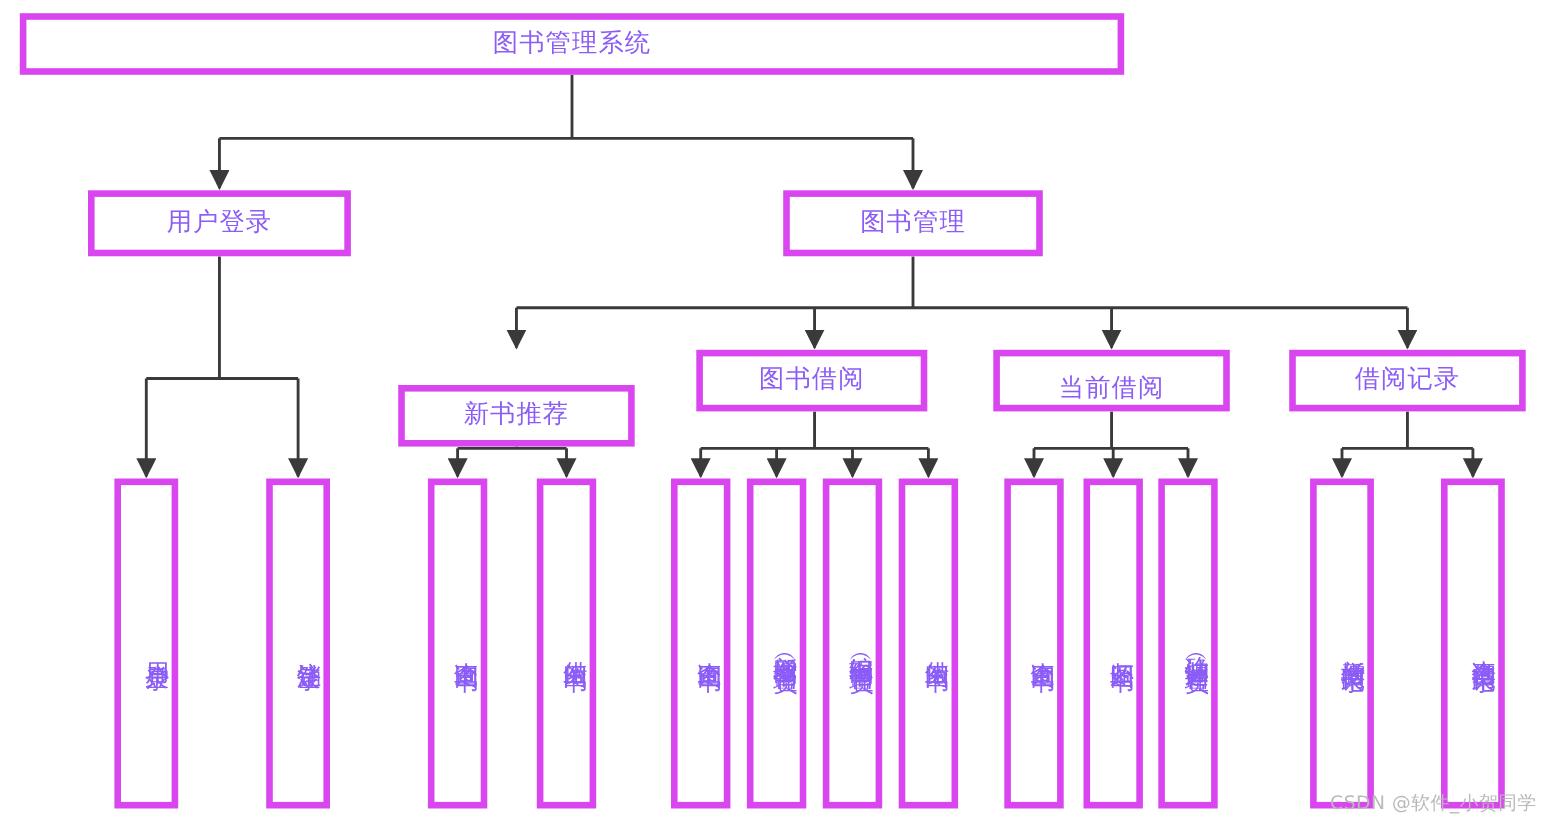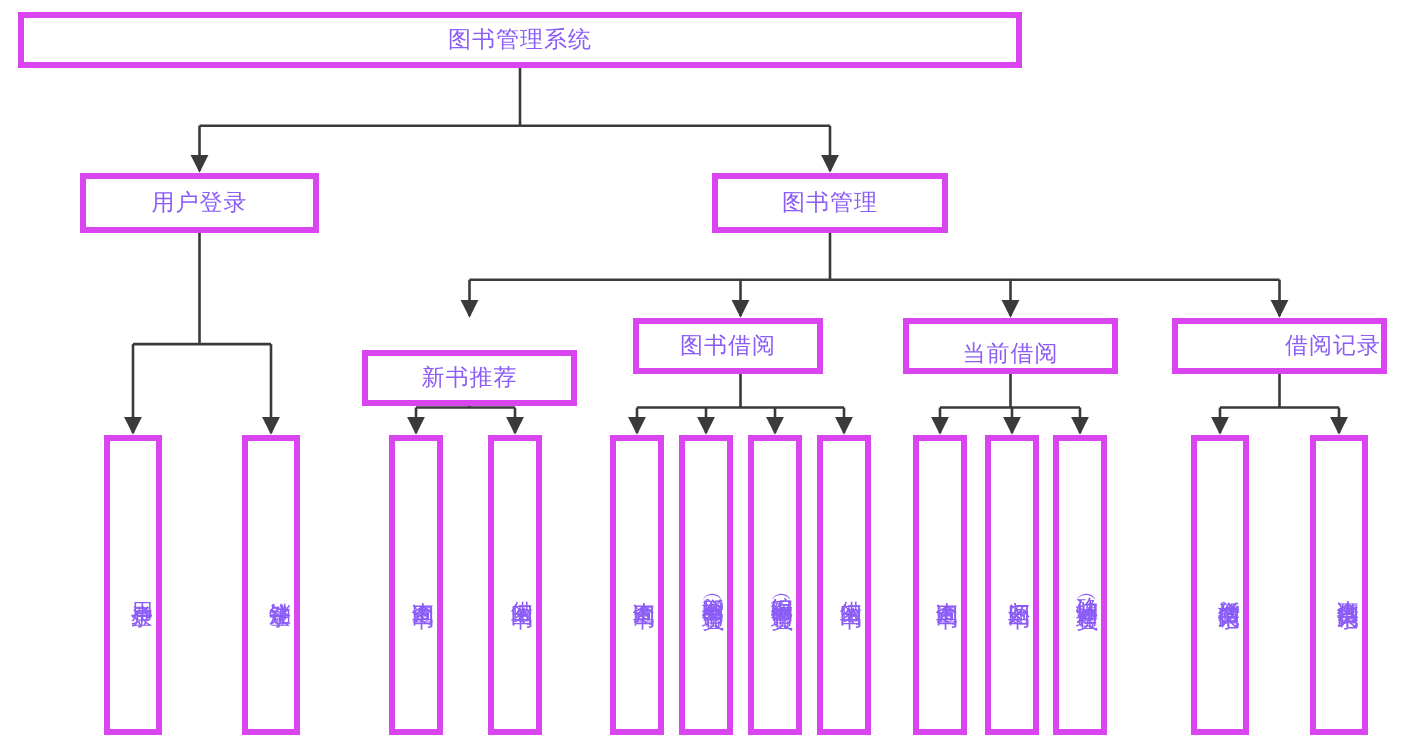--- a/index.html
+++ b/index.html
@@ -124,27 +124,27 @@
       </div>
       <div class="node horiz" style="left: 80px; top: 173px; width: 239px; height: 60px;">
         <span class="node-label">用户登录</span>
       </div>
       <div class="node horiz" style="left: 712px; top: 173px; width: 236px; height: 60px;">
         <span class="node-label">图书管理</span>
       </div>
       <div class="node horiz" style="left: 362px; top: 318px; width: 215px; height: 56px; margin-top: 32px;">
         <span class="node-label">新书推荐</span>
       </div>
-      <div class="node horiz" style="left: 633px; top: 318px; width: 190px; height: 56px;">
+      <div class="node horiz" style="left: 633px; top: 318px; width: 210px; height: 56px;">
         <span class="node-label">图书借阅</span>
       </div>
       <div class="node horiz" style="left: 903px; top: 318px; width: 215px; height: 56px; align-items: flex-end;">
         <span class="node-label">当前借阅</span>
       </div>
-      <div class="node horiz" style="left: 1172px; top: 318px; width: 215px; height: 56px; justify-content: flex-end;">
+      <div class="node horiz" style="left: 1172px; top: 318px; width: 215px; height: 56px;">
         <span class="node-label">借阅记录</span>
       </div>
       <div class="node vert" style="left: 104px; top: 435px; width: 58px; height: 300px;">
         <span class="node-label">用户登录</span>
       </div>
       <div class="node vert" style="left: 242px; top: 435px; width: 58px; height: 300px;">
         <span class="node-label">注销登录</span>
       </div>
       <div class="node vert" style="left: 389px; top: 435px; width: 54px; height: 300px;">
         <span class="node-label">查询图书</span>
@@ -174,13 +174,14 @@
         <span class="node-label">确认归还（管理员）</span>
       </div>
       <div class="node vert" style="left: 1191px; top: 435px; width: 58px; height: 300px;">
         <span class="node-label">新增借阅记录</span>
       </div>
       <div class="node vert" style="left: 1310px; top: 435px; width: 58px; height: 300px;">
         <span class="node-label">查询借阅记录</span>
       </div>
     </div>
 
+  <div id="watermark">CSDN @软件_小贺同学</div>
 </div>
 
 </body></html>

